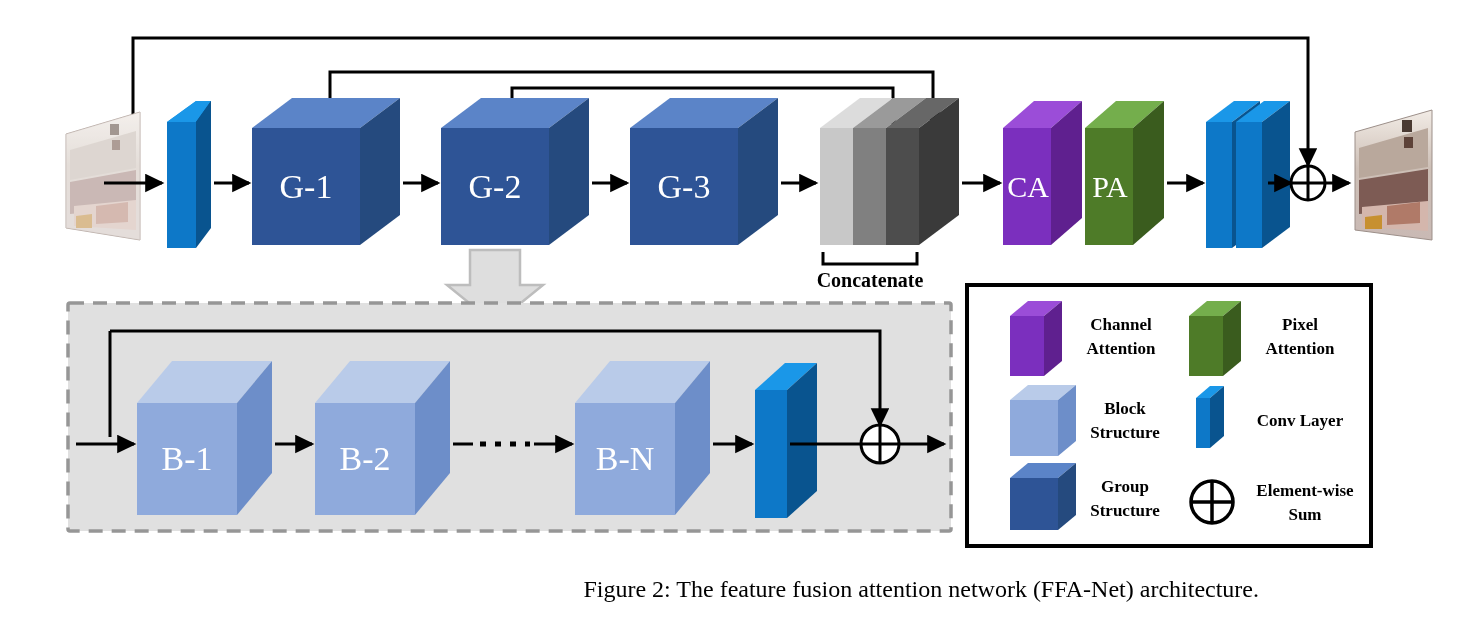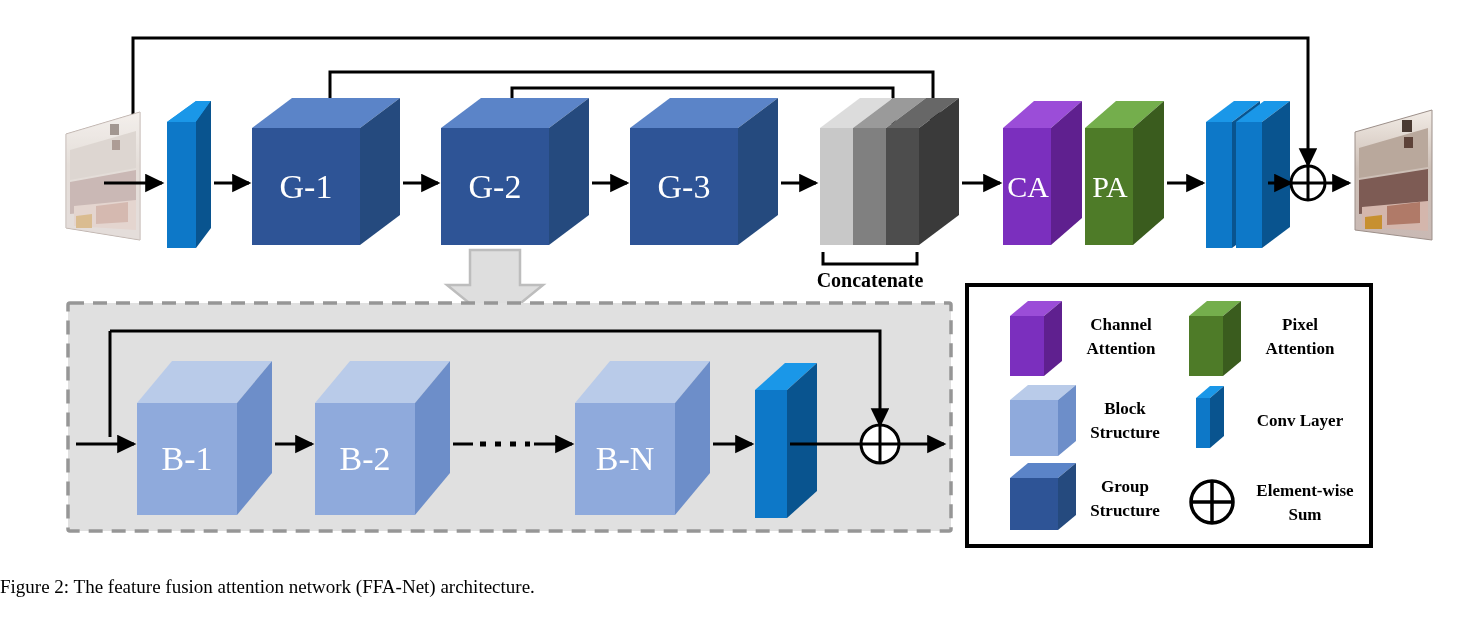--- a/index.html
+++ b/index.html
@@ -20,22 +20,22 @@
   }
   .bold-label{
     fill:#000000;font-family:"Liberation Serif", serif;font-weight:bold;
     font-size:20px;text-anchor:middle;dominant-baseline:middle;
   }
   .legend-text{
     fill:#000000;font-family:"Liberation Serif", serif;font-weight:bold;
     font-size:17px;text-anchor:middle;dominant-baseline:middle;
   }
   .caption{
-    position:absolute;left:0;right:0;top:576px;text-align:left;
-    font-family:"Liberation Serif", serif;font-size:19px;color:#000;
+    position:absolute;left:0;right:0;top:576px;text-align:right;
+    font-family:"Liberation Serif", serif;font-size:24px;color:#000;
   }
   .arrow-line{stroke:#000;stroke-width:3;fill:none;}
   .bracket{stroke:#000;stroke-width:3;fill:none;}
   .sum-circ{stroke:#000;stroke-width:3;fill:#fff;}
   .panel-dash{fill:#e0e0e0;stroke:#969696;stroke-width:3.5;stroke-dasharray:14 9;}
   .legend-box{fill:#ffffff;stroke:#000000;stroke-width:4;}
 </style>
 </head>
 <body>
 

